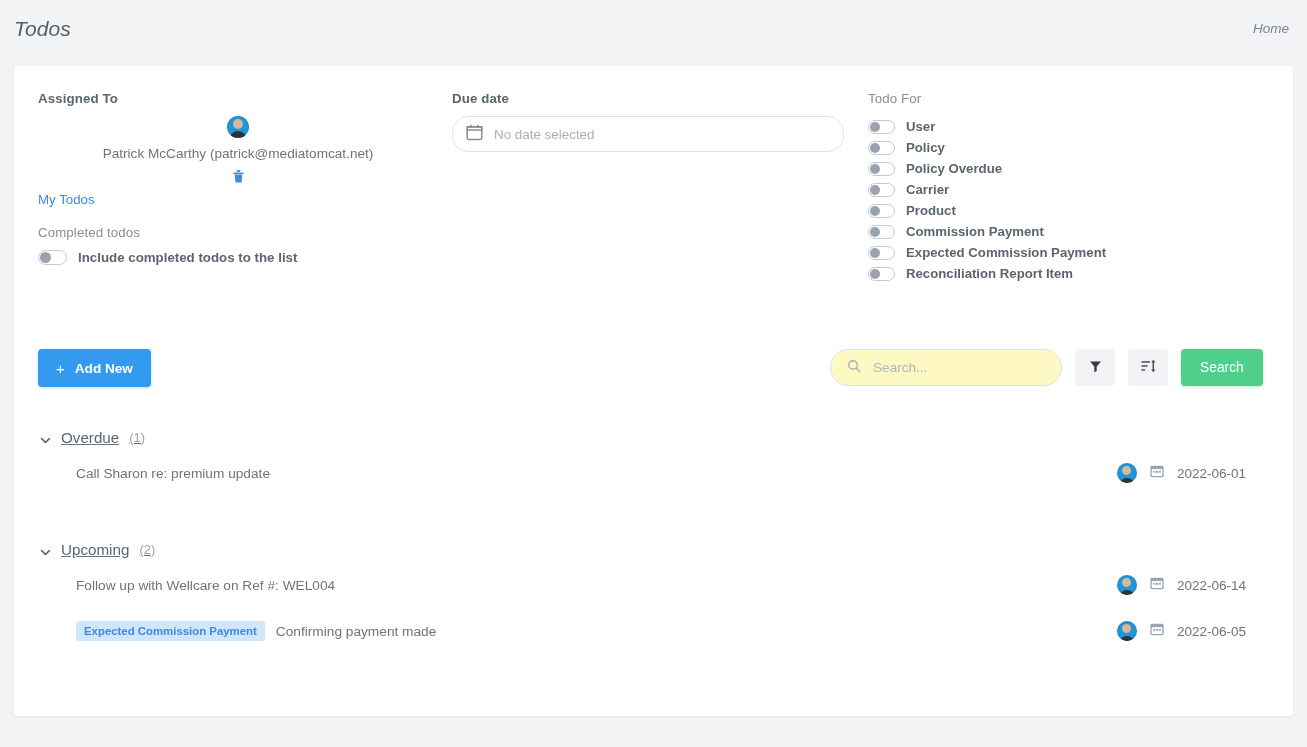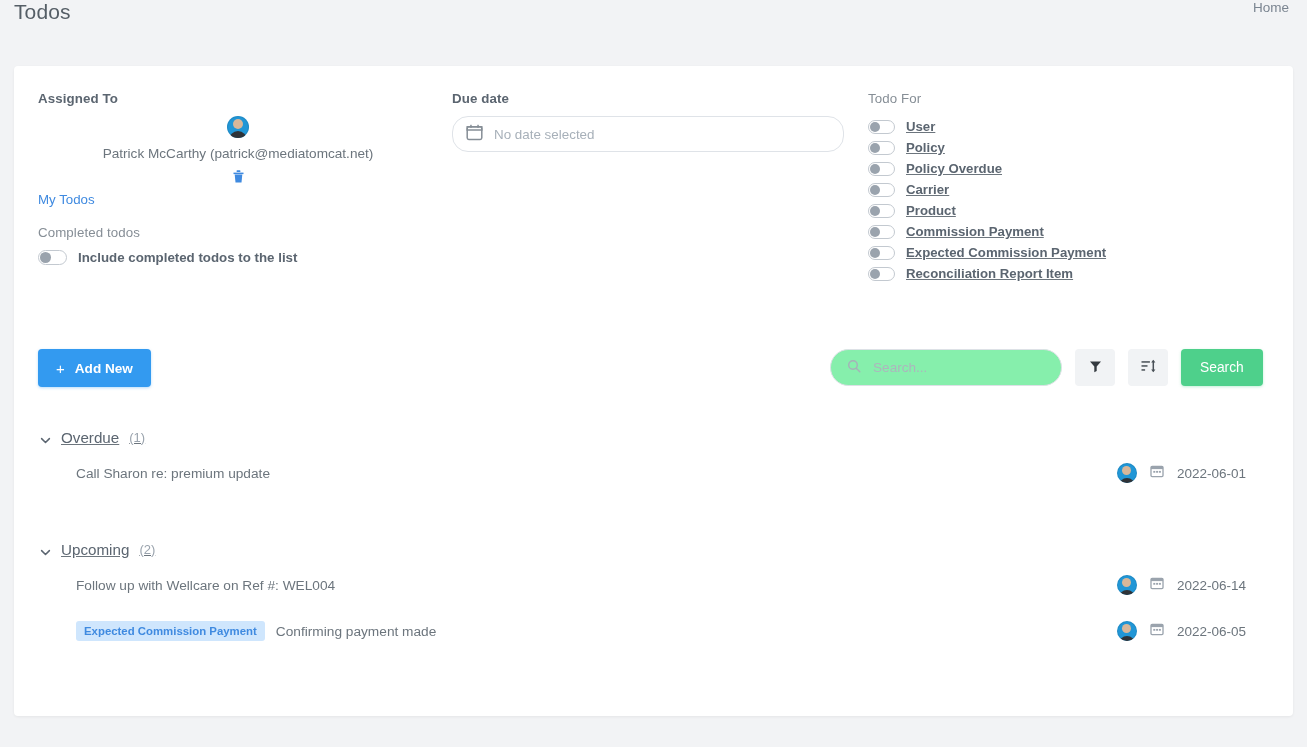--- a/index.html
+++ b/index.html
@@ -10,22 +10,22 @@
     background: #f2f3f5;
     font-family: "Liberation Sans", sans-serif;
     color: #6c757d;
     overflow: hidden;
   }
   .page { position: relative; width: 1307px; height: 747px; }
 
   
   .pg-header {
     position: absolute; left: 0; top: 0; width: 1307px; height: 57px;
-    display: flex; align-items: flex-start; justify-content: space-between;
-    padding: 0 18px 0 14px; box-sizing: border-box;
+    display: flex; align-items: center; justify-content: space-between;
+    padding: 0 18px 0 14px; box-sizing: border-box; font-style: italic;
   }
   .pg-title {
     font-size: 21px; color: #555e66; font-weight: 400; letter-spacing: .1px;
   }
   .pg-breadcrumb {
     font-size: 13.5px; color: #7b8591; cursor: pointer;
   }
 
   
   .card {
@@ -99,21 +99,21 @@
   .date-input {
     height: 36px; border: 1px solid #dfe3e8; border-radius: 16px;
     background: #fff; display: flex; align-items: center; gap: 11px;
     padding: 0 13px; box-sizing: border-box; cursor: pointer;
   }
   .date-placeholder { font-size: 13.4px; color: #a7b0b9; }
 
   
   .todofor-list { margin-top: 2px; }
   .todofor-item {
-    display: flex; align-items: center; gap: 11px; height: 21px; text-decoration: underline;
+    display: flex; align-items: center; gap: 11px; height: 21px;
   }
   .todofor-item .switch { width: 27px; height: 14px; }
   .todofor-item .switch::after { width: 10px; height: 10px; }
   .todofor-label {
     font-size: 13.2px; font-weight: bold; color: #5b6570; cursor: pointer;
     white-space: nowrap;
   }
 
   
   .btn-add {
@@ -125,21 +125,21 @@
     box-shadow: 0 1px 3px rgba(51,154,240,.35);
   }
   .btn-add .plus { font-size: 15px; font-weight: normal; line-height: 1; }
 
   .search-wrap {
     position: absolute; left: 816px; top: 283px;
     display: flex; align-items: center; gap: 13px;
   }
   .search-box {
     width: 232px; height: 37px; border: 1px solid #dde1e6; border-radius: 19px;
-    background: #86efac; display: flex; align-items: center; gap: 10px;
+    background: #fef9c3; display: flex; align-items: center; gap: 10px;
     padding: 0 16px; box-sizing: border-box;
   }
   .search-box input {
     border: 0; outline: 0; background: transparent; width: 100%;
     font-size: 13.6px; color: #6c757d; font-family: "Liberation Sans", sans-serif;
   }
   .search-box input::placeholder { color: #adb5bd; }
   .icon-btn {
     width: 40px; height: 37px; background: #f1f3f5; border: 0; border-radius: 4px;
     display: flex; align-items: center; justify-content: center; cursor: pointer;

